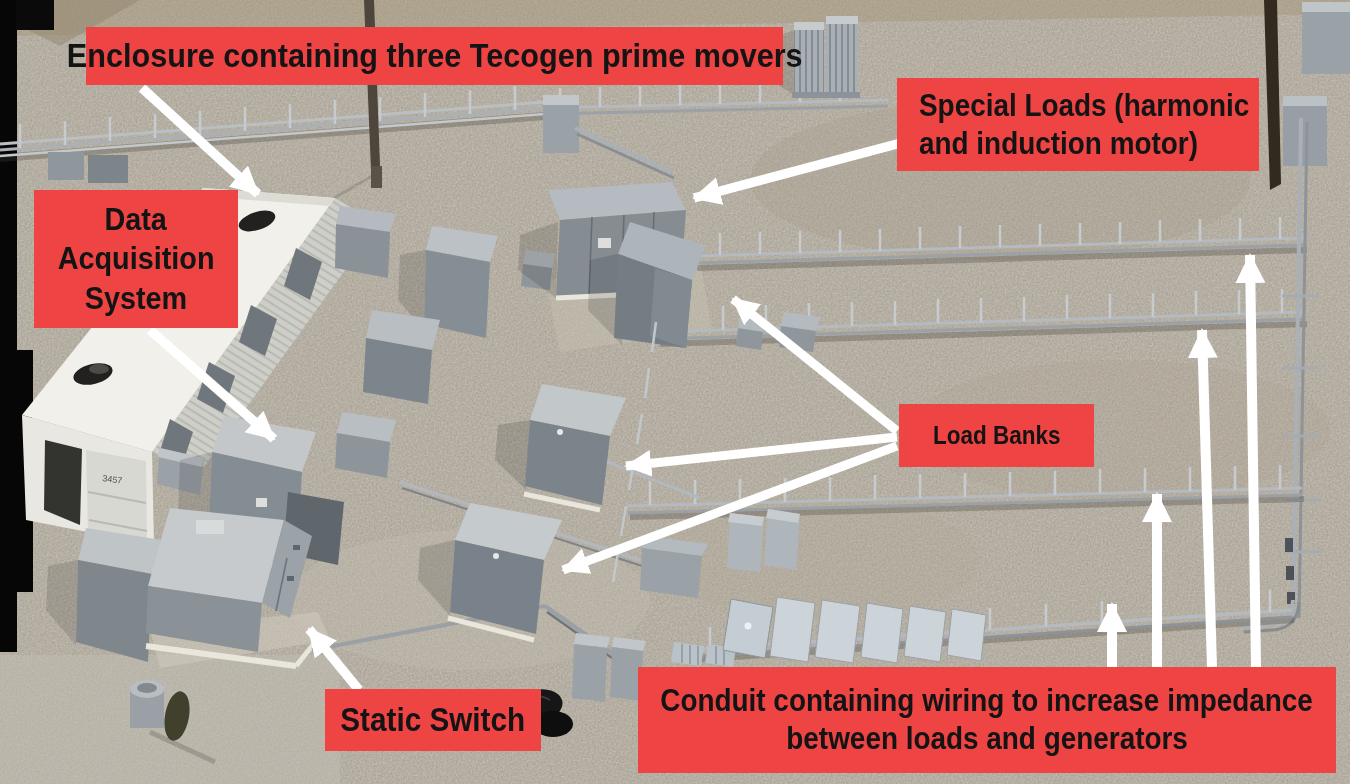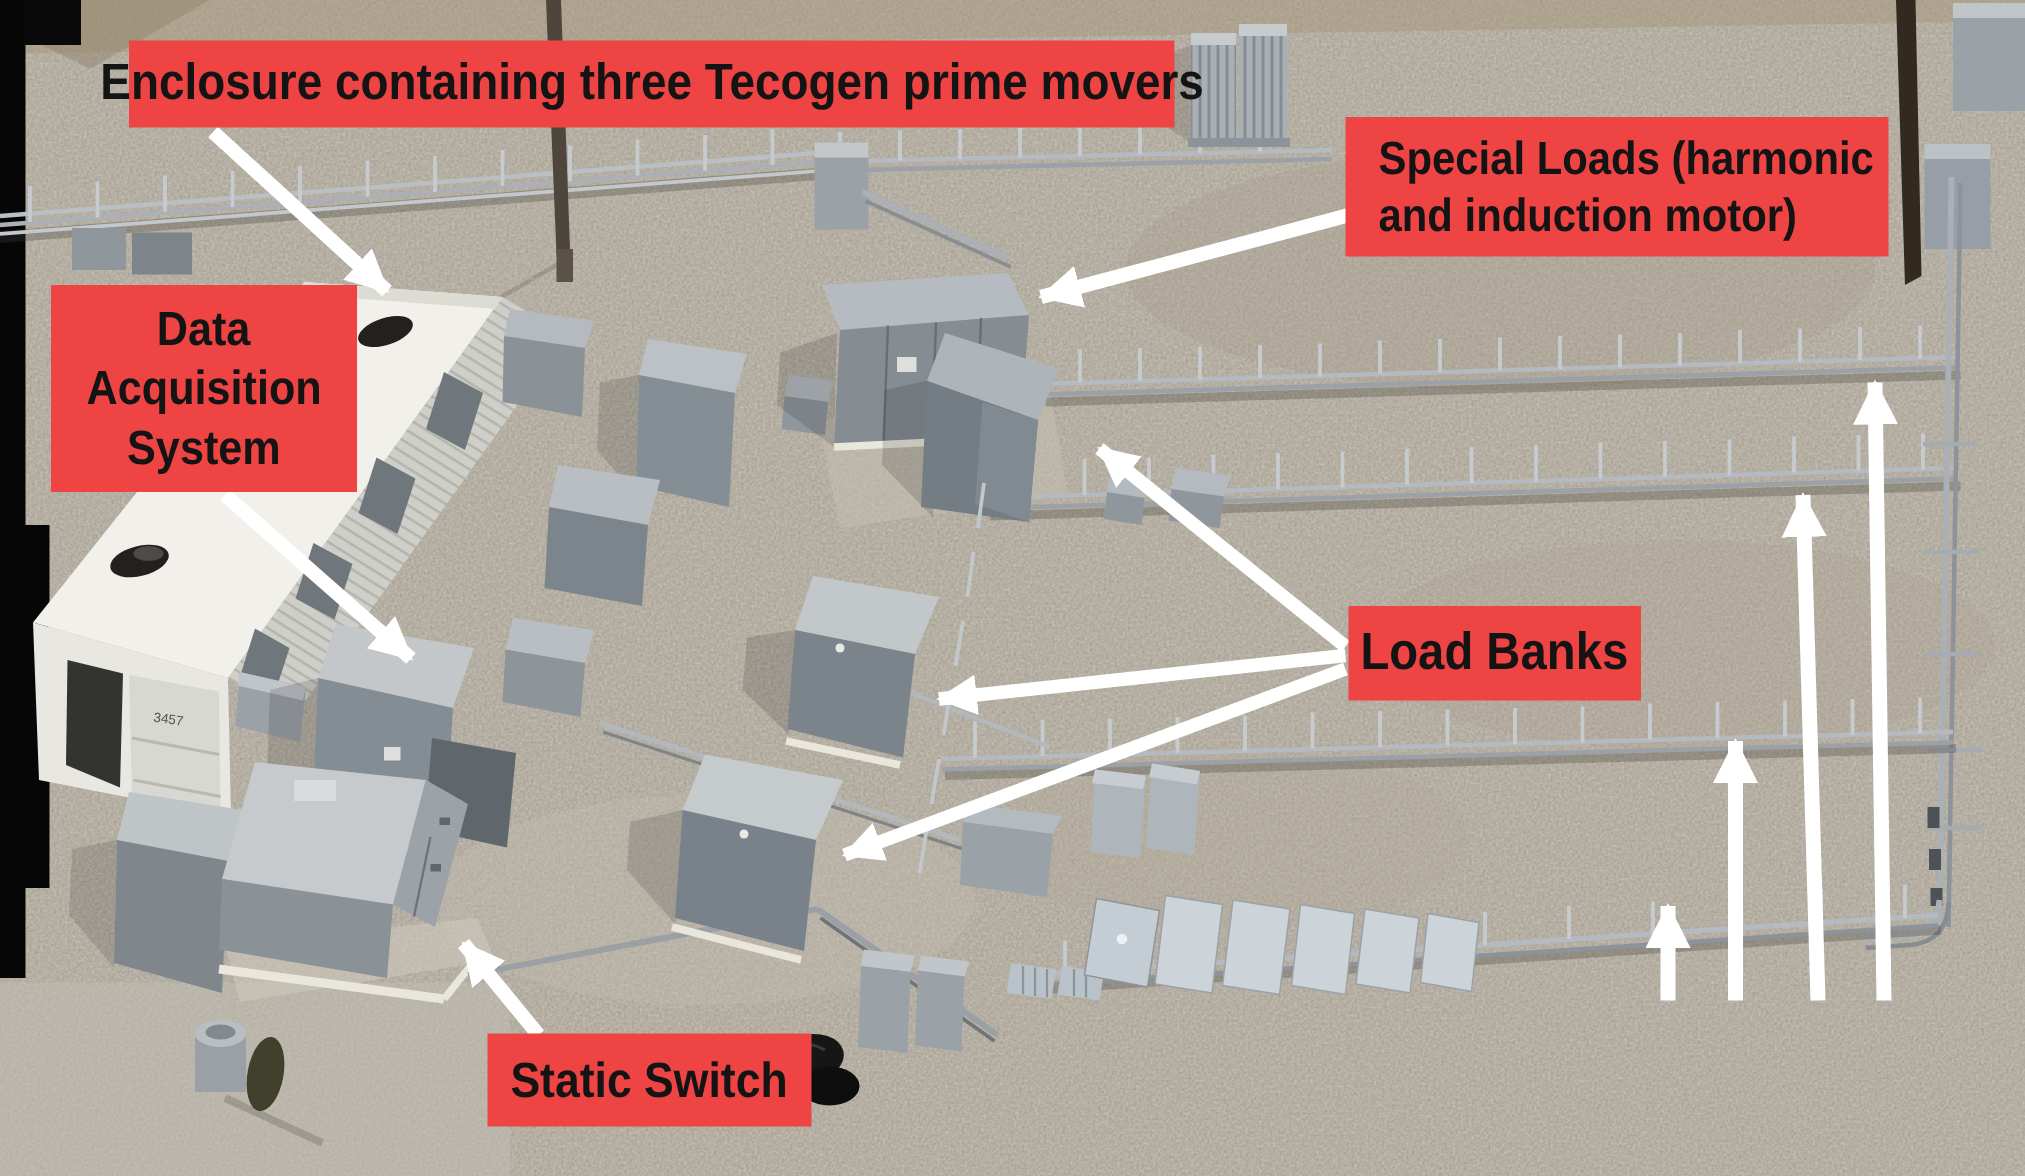--- a/index.html
+++ b/index.html
@@ -8,21 +8,21 @@
   #stage svg{position:absolute;left:0;top:0;}
   .label{position:absolute;background:#ef4444;color:#141414;font-weight:700;
          display:flex;flex-direction:column;align-items:center;justify-content:center;
          text-align:center;line-height:1.22;}
   .label .cx{display:inline-block;transform:scaleX(0.9);transform-origin:center;white-space:nowrap;}
   .label.left{align-items:flex-start;text-align:right;}
   .label.left .cx{transform-origin:left center;}
   #lb-enclosure{left:86px;top:27px;width:697px;height:58px;font-size:34px;}
   #lb-special{left:897px;top:78px;width:362px;height:93px;font-size:31px;padding-left:22px;box-sizing:border-box;}
   #lb-daq{left:2px;top:190px;width:204px;height:138px;font-size:32px;margin-left:32px;}
-  #lb-loadbanks{left:899px;top:404px;width:195px;height:63px;font-size:35px;}
+  #lb-loadbanks{left:899px;top:404px;width:195px;height:63px;font-size:25px;}
   #lb-static{left:289px;top:689px;width:216px;height:62px;font-size:33px;margin-left:36px;}
   #lb-conduit{left:638px;top:667px;width:698px;height:106px;font-size:31px;}
 </style>
 </head>
 <body>
 
 <div id="stage">
 <svg viewBox="0 0 1350 784" width="1350" height="784">
   <defs>
     <filter id="grv" x="-5%" y="-5%" width="110%" height="110%">
@@ -289,13 +289,17 @@
   <span class="cx">Data</span>
   <span class="cx">Acquisition</span>
   <span class="cx">System</span>
 </div>
 <div class="label" id="lb-loadbanks">
   <span class="cx">Load Banks</span>
 </div>
 <div class="label" id="lb-static">
   <span class="cx">Static Switch</span>
 </div>
+<div class="label" id="lb-conduit">
+  <span class="cx">Conduit containing wiring to increase impedance</span>
+  <span class="cx">between loads and generators</span>
+</div>
 </div>
 
 </body></html>

